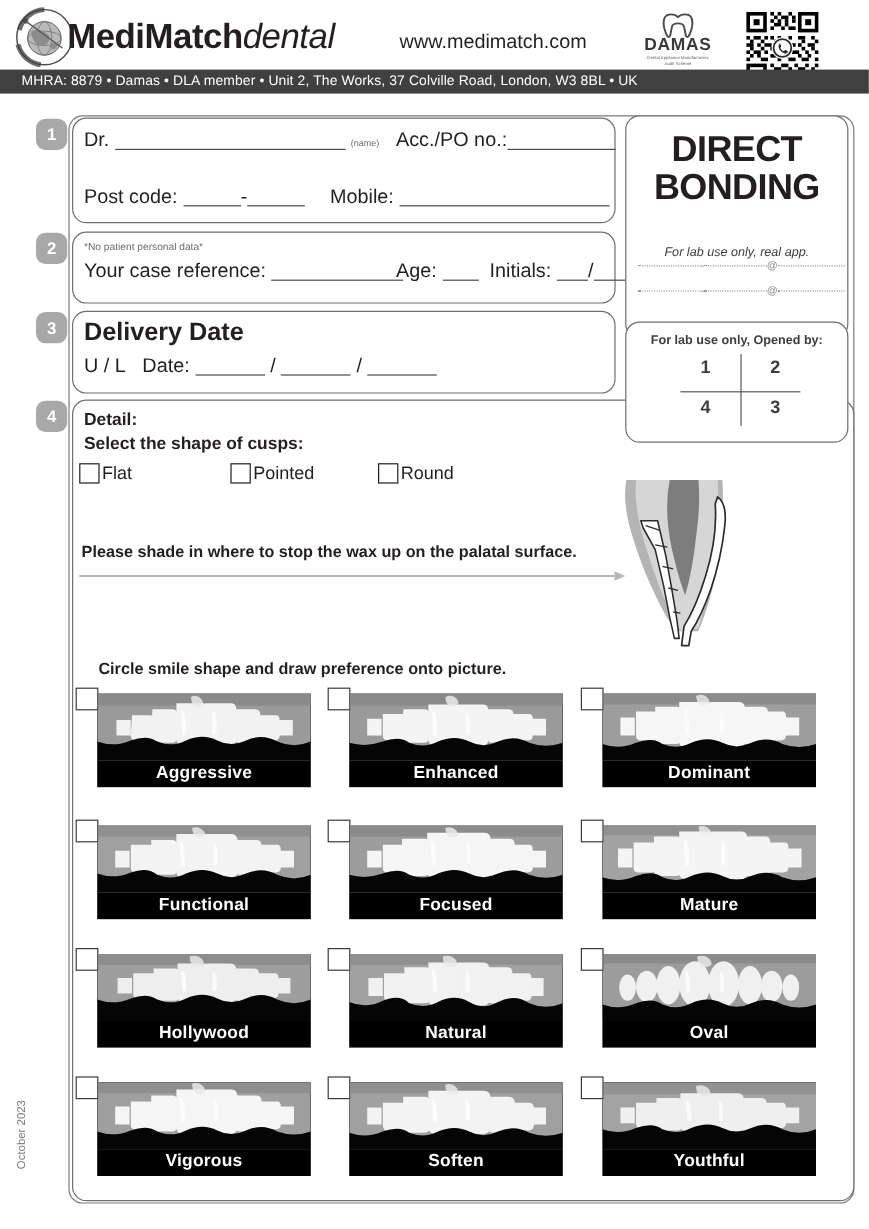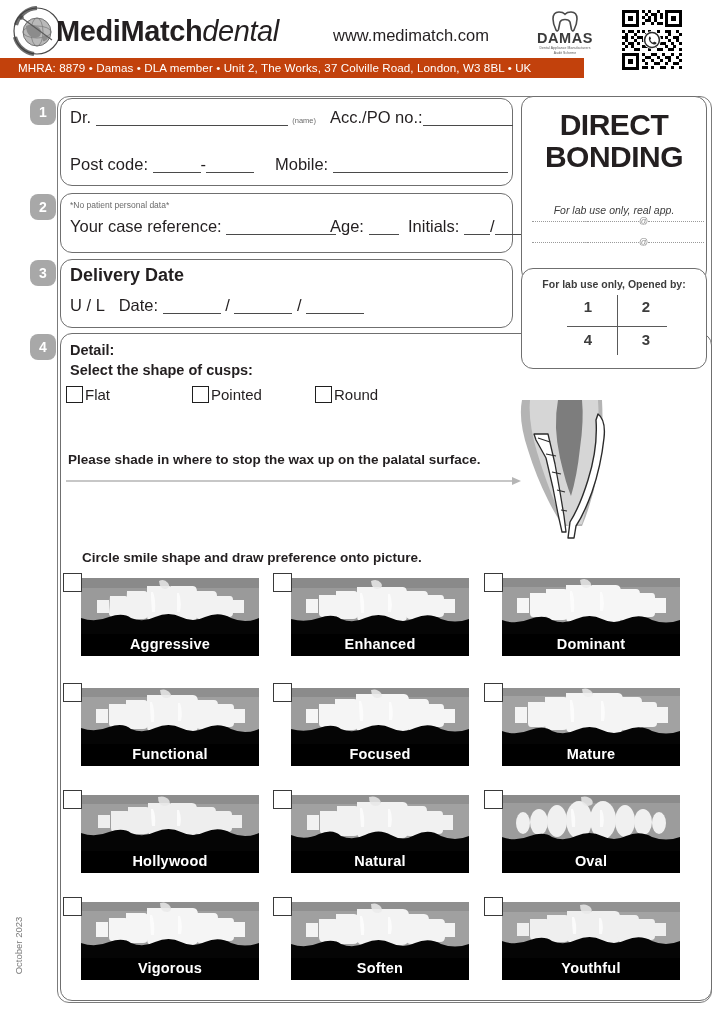--- a/index.html
+++ b/index.html
@@ -26,21 +26,21 @@
     color:#231f20;
   }
   .damas{position:absolute;left:521px;top:10px;width:88px;height:46px;text-align:center;}
   .damas-tooth{margin:0 auto;display:block;}
   .damas-name{font-size:14.5px;font-weight:bold;letter-spacing:0.6px;color:#3b3b3b;line-height:15px;margin-top:-1px;}
   .damas-sub{font-size:3.4px;color:#555;line-height:4.6px;letter-spacing:0.1px;}
   .qr{position:absolute;left:620px;top:8px;width:64px;height:64px;}
 
   
   .addrbar{
-    position:absolute;left:0;top:58px;width:584px;height:20px;background:#c2410c;
+    position:absolute;left:0;top:58px;width:724px;height:20px;background:#404040;
   }
   .addrbar span{
     position:absolute;left:18px;top:3px;color:#fff;font-size:11.6px;
     letter-spacing:0.1px;white-space:nowrap;
   }
 
   
   .form-frame{
     position:absolute;left:57px;top:96px;width:655px;height:907px;
     border:1.6px solid #7b7b7b;border-radius:12px;box-sizing:border-box;
@@ -299,21 +299,21 @@
     <span class="u" style="width:30px;"></span>
   </div>
   <div class="fld" style="left:408px;top:217px;">
     <span>Initials:</span>
     <span class="u" style="width:26px;"></span><span>/</span><span class="u" style="width:26px;"></span>
   </div>
 
   <div class="badge" style="left:30px;top:260px;">3</div>
   <div class="sbox" style="left:60px;top:259px;width:453px;height:69px;"></div>
 
-  <div class="fld bold" style="left:70px;top:265px;font-size:18px;text-align:center;">Delivery Date</div>
+  <div class="fld bold" style="left:70px;top:265px;font-size:21px;text-align:center;">Delivery Date</div>
   <div class="fld" style="left:70px;top:296px;">
     <span>U / L</span>&nbsp;&nbsp;
     <span>Date:</span>
     <span class="u" style="width:58px;"></span>
     <span>/</span>
     <span class="u" style="width:58px;"></span>
     <span>/</span>
     <span class="u" style="width:58px;"></span>
   </div>
 

